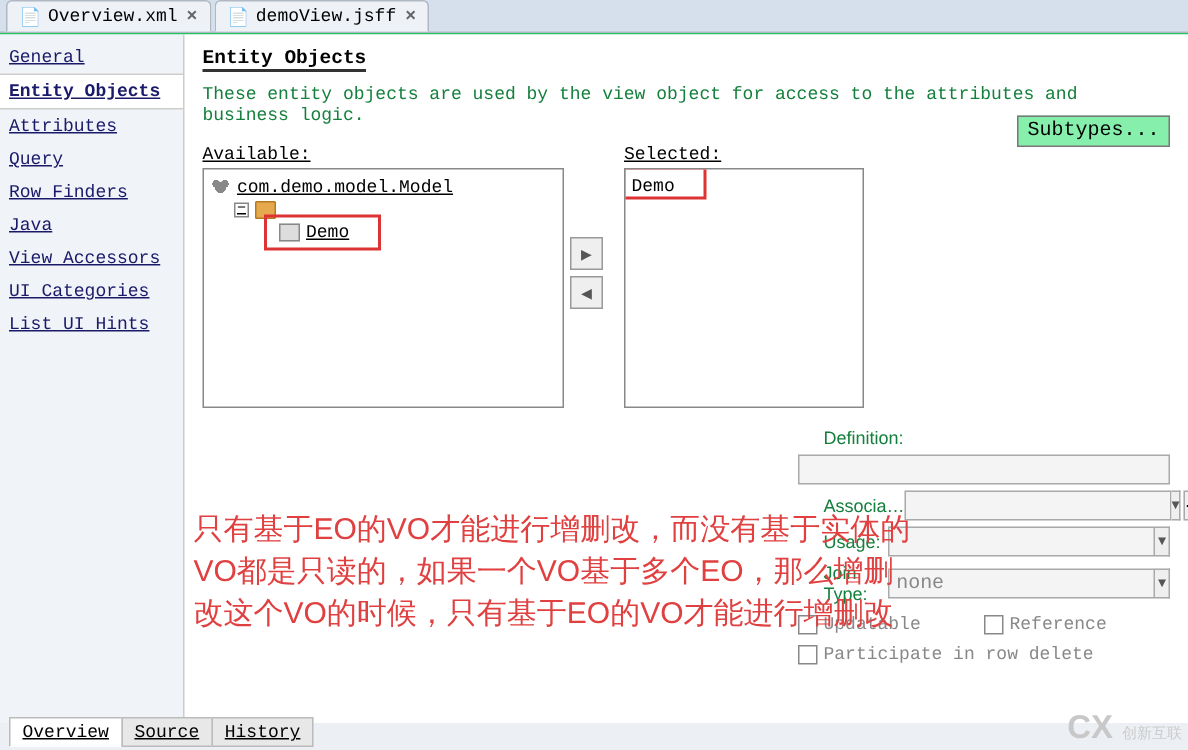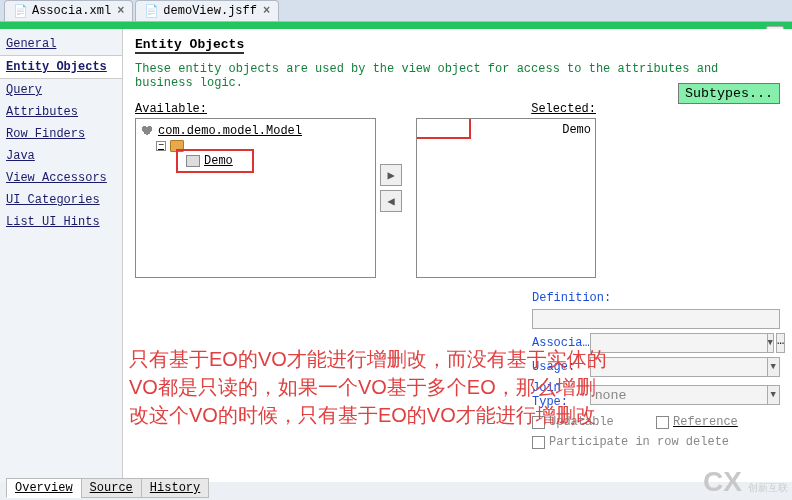--- a/index.html
+++ b/index.html
@@ -5,33 +5,33 @@
   * { box-sizing: border-box; margin: 0; padding: 0; }
   body { font-family: "SimSun", "Courier New", monospace; font-size: 12px; background: #eceff4; width: 792px; height: 500px; overflow: hidden; position: relative; }
   
   .tabs-top { display: flex; background: #d6e0ec; border-bottom: 1px solid #b0b8c4; height: 22px; padding-left: 4px; }
   .tabs-top .tab { display: flex; align-items: center; padding: 2px 8px; margin-right: 2px; background: #eef2f6; border: 1px solid #b0b8c4; border-bottom: none; border-radius: 4px 4px 0 0; cursor: pointer; }
   .tabs-top .tab .icon { margin-right: 4px; }
   .tabs-top .tab .close { margin-left: 6px; color: #666; font-weight: bold; }
   
   .toolbar-btn { position: absolute; right: 8px; top: 26px; width: 18px; height: 18px; border: 1px solid #aaa; background: #f0f0f0; border-radius: 2px; display: flex; align-items: center; justify-content: center; cursor: pointer; color: #1a5aa8; font-weight: bold; font-family: "Times New Roman"; font-style: italic; }
   
-  .main-area { display: flex; height: 460px; background: #f7f9fb; border-top: 7px solid #22c55e; }
+  .main-area { display: flex; height: 460px; background: #f7f9fb; border-top: 1px solid #22c55e; }
   
   .sidebar { width: 122px; background: #f0f3f7; padding-top: 4px; }
   .sidebar .side-item { padding: 4px 6px; cursor: pointer; font-family: "Courier New", monospace; text-decoration: underline; color: #1a1a6a; }
   .sidebar .side-item.active { background: #fff; font-weight: bold; border-top: 1px solid #ccc; border-bottom: 1px solid #ccc; }
   
   .content { flex: 1; padding: 8px 12px; position: relative; background: #fff; border-left: 1px solid #ccc; }
   .section-title { font-family: "Courier New", monospace; font-weight: bold; font-size: 13px; border-bottom: 2px solid #333; display: inline-block; margin-bottom: 8px; }
   .desc { font-family: "Courier New", monospace; color: #15803d; margin-bottom: 12px; }
   
   .lists-row { display: flex; align-items: flex-start; }
   .avail-col { width: 241px; }
-  .sel-col { width: 180px; margin-left: 10px; text-align: right; }
+  .sel-col { width: 160px; margin-left: 10px; }
   .col-label { font-family: "Courier New", monospace; text-decoration: underline; margin-bottom: 2px; display: block; }
   
   .tree-box, .sel-box { border: 1px solid #888; background: #fff; height: 160px; padding: 4px; overflow: auto; font-family: "Courier New", monospace; }
   .tree-node { white-space: nowrap; padding: 1px 0; display: flex; align-items: center; text-decoration: underline; }
   .tree-node.lvl1 { padding-left: 16px; }
   .tree-node.lvl2 { padding-left: 46px; }
   .tree-expander { display: inline-block; width: 10px; height: 10px; border: 1px solid #888; text-align: center; line-height: 8px; font-size: 10px; margin-right: 4px; background: #fff; }
   .tree-icon { display: inline-block; width: 14px; height: 12px; margin-right: 4px; }
   .tree-icon.model { background: radial-gradient(circle, #888 40%, transparent 41%), radial-gradient(circle at 30% 30%, #888 20%, transparent 21%), radial-gradient(circle at 70% 30%, #888 20%, transparent 21%); }
   .tree-icon.pkg { background: #e6a94d; border: 1px solid #b57a1f; border-radius: 1px; }
@@ -39,61 +39,61 @@
   
   .red-box { border: 2px solid #d33; position: absolute; pointer-events: none; }
   
   .shuttle-btns { display: flex; flex-direction: column; justify-content: center; margin: 60px 4px 0 4px; }
   .shuttle-btn { width: 22px; height: 22px; border: 1px solid #999; background: #efefef; margin: 2px 0; display: flex; align-items: center; justify-content: center; cursor: pointer; color: #555; font-size: 12px; }
   
   .subtypes-btn { position: absolute; right: 12px; top: 54px; border: 1px solid #777; background: #86efac; padding: 2px 6px; font-family: "Courier New", monospace; cursor: pointer; }
   
   .right-fields { position: absolute; right: 12px; top: 258px; width: 248px; }
   .field-row { display: flex; align-items: center; margin: 4px 0; }
-  .field-label { font-family: Liberation Mono, monospace; color: #1d4ed8; width: 76px; text-align: left; }
+  .field-label { font-family: Liberation Sans, sans-serif; color: #15803d; width: 76px; text-align: left; margin-left: 17px; }
   .field-input { flex: 1; border: 1px solid #aaa; background: #f4f4f4; height: 20px; padding: 0 4px; font-family: "Courier New", monospace; color: #888; }
   .field-combo { width: 16px; border: 1px solid #aaa; border-left: none; background: #efefef; height: 20px; display: flex; align-items: center; justify-content: center; color: #555; font-size: 9px; }
   .assoc-btn { width: 22px; border: 1px solid #aaa; background: #efefef; height: 20px; margin-left: 2px; text-align: center; }
   .check-row { display: flex; align-items: center; margin: 2px 0; }
   .check-row .cb { width: 13px; height: 13px; border: 1px solid #888; background: #fff; margin-right: 4px; }
   .check-row .cblabel { font-family: "Courier New", monospace; color: #888; }
   
   .annotation { position: absolute; left: 6px; top: 316px; width: 480px; font-family: "SimSun", sans-serif; font-size: 20px; color: #e04040; line-height: 1.4; }
   
   .bottom-tabs { position: absolute; left: 6px; bottom: 2px; display: flex; }
   .bottom-tabs .btab { padding: 2px 8px; font-family: "Courier New", monospace; border: 1px solid #bbb; background: #e8e8e8; cursor: pointer; margin-right: -1px; text-decoration: underline; text-align: center; }
   .bottom-tabs .btab.active { background: #fff; border-bottom-color: #fff; }
   
   .watermark { position: absolute; right: 4px; bottom: 4px; color: #ccc; font-size: 10px; text-align: right; line-height: 1; }
-  .watermark .wm-logo { font-size: 28px; font-weight: bold; color: #c8c8c8; font-family: Arial; }
+  .watermark .wm-logo { font-size: 22px; font-weight: bold; color: #c8c8c8; font-family: Arial; }
 </style>
 </head>
 <body>
 
 <div class="tabs-top">
   <div class="tab">
     <span class="icon">📄</span>
-    <span>Associa.xml</span>
+    <span>Overview.xml</span>
     <span class="close">×</span>
   </div>
   <div class="tab">
     <span class="icon">📄</span>
     <span>demoView.jsff</span>
     <span class="close">×</span>
   </div>
 </div>
 
 <div class="toolbar-btn">i</div>
 
 <div class="main-area">
   <div class="sidebar">
     <div class="side-item">General</div>
     <div class="side-item active">Entity Objects</div>
+    <div class="side-item">Attributes</div>
     <div class="side-item">Query</div>
-    <div class="side-item">Attributes</div>
     <div class="side-item">Row Finders</div>
     <div class="side-item">Java</div>
     <div class="side-item">View Accessors</div>
     <div class="side-item">UI Categories</div>
     <div class="side-item">List UI Hints</div>
   </div>
 
   <div class="content">
     <div class="section-title">Entity Objects</div>
     <div class="desc">These entity objects are used by the view object for access to the attributes and business logic.</div>
@@ -156,21 +156,21 @@
       <div class="field-row">
         <span class="field-label">Join Type:</span>
         <input class="field-input" value="none" style="">
         <span class="field-combo">▼</span>
       </div>
       <div class="field-row">
         <div class="check-row" style="flex:1;align-items:flex-end;">
           <span class="cb"></span>
           <span class="cblabel">Updatable</span>
         </div>
-        <div class="check-row" style="flex:1;text-decoration:underline;">
+        <div class="check-row" style="flex:1;">
           <span class="cb"></span>
           <span class="cblabel">Reference</span>
         </div>
       </div>
       <div class="check-row">
         <span class="cb"></span>
         <span class="cblabel">Participate in row delete</span>
       </div>
     </div>
 

